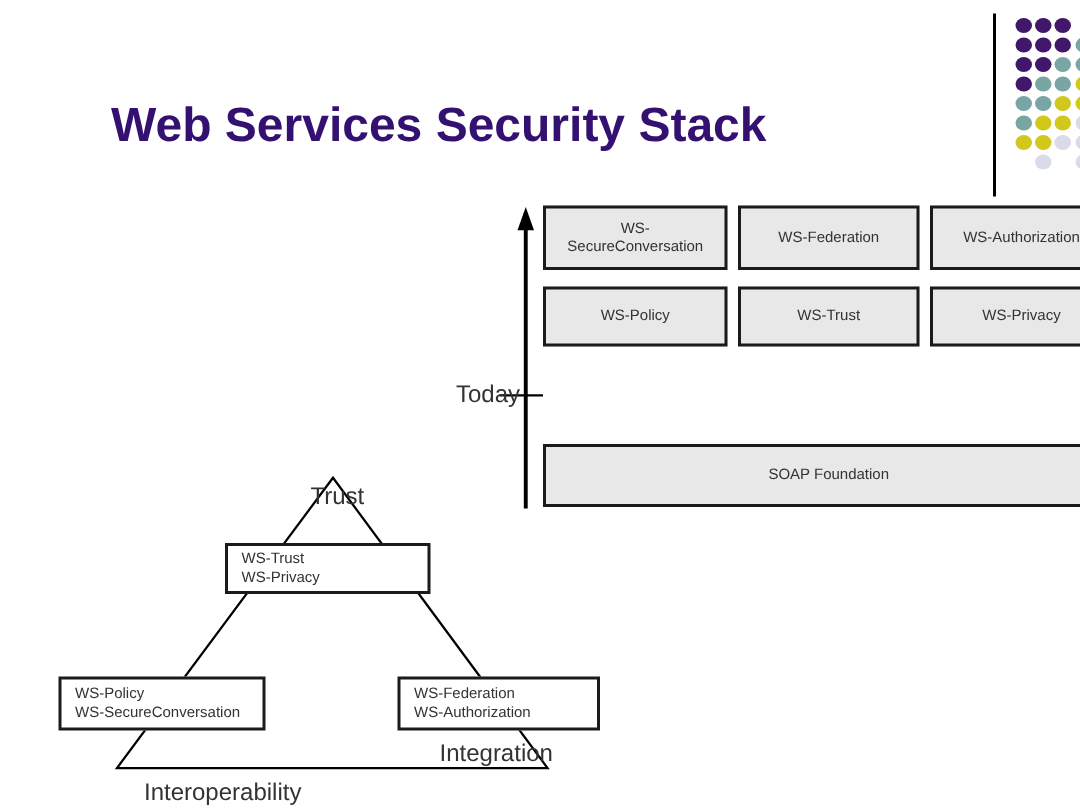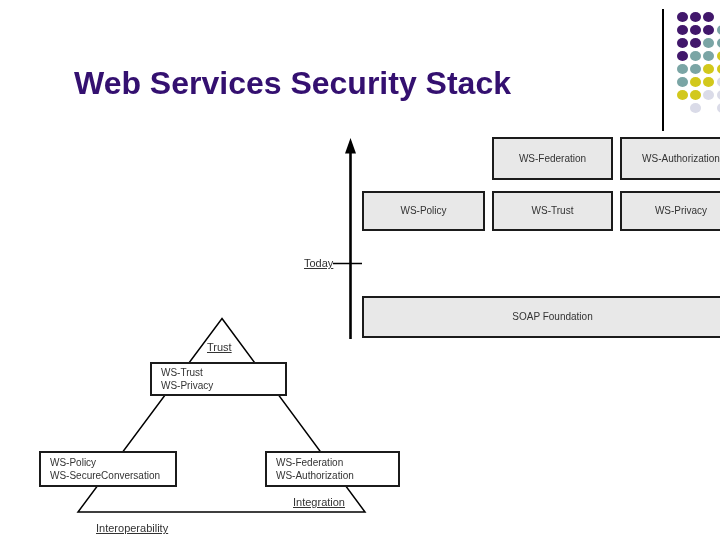--- a/index.html
+++ b/index.html
@@ -71,25 +71,24 @@
     flex-direction: column;
     justify-content: center;
     padding-left: 9px;
     font-size: 10px;
     line-height: 13px;
     color: var(--text-color, #333);
   }
 
   .flabel {
     position: absolute;
-    font-size: 11px;
+    font-size: 16px;
     line-height: 11px;
     color: var(--text-color, #333);
     white-space: nowrap;
-    text-decoration: underline;
   }
 </style>
 </head>
 <body>
 
 <div class="slide">
 
   <h1 class="title">Web Services Security Stack</h1>
 
   <div class="decor-line"></div>
@@ -129,20 +128,24 @@
 
   <svg class="lines" width="720" height="540" viewBox="0 0 720 540">
     <polygon class="arrow-head" points="315.5,138 310,153.5 321,153.5"></polygon>
     <line class="diagram-line thick" x1="315.5" y1="150" x2="315.5" y2="339"></line>
     <line class="diagram-line" x1="298" y1="263.5" x2="327" y2="263.5"></line>
     <polygon class="diagram-line" points="187,318.5 330,512 43,512"></polygon>
   </svg>
 
   <div class="flabel" style="left:269px; top:258px;">Today</div>
 
+  <div class="sbox" style="left:327px; top:137px; width:123px; height:43px;">
+    <span>WS-</span>
+    <span>SecureConversation</span>
+  </div>
   <div class="sbox" style="left:457px; top:137px; width:121px; height:43px;">
     <span>WS-Federation</span>
   </div>
   <div class="sbox" style="left:585px; top:137px; width:122px; height:43px;">
     <span>WS-Authorization</span>
   </div>
 
   <div class="sbox" style="left:327px; top:191px; width:123px; height:40px;">
     <span>WS-Policy</span>
   </div>
@@ -150,21 +153,21 @@
     <span>WS-Trust</span>
   </div>
   <div class="sbox" style="left:585px; top:191px; width:122px; height:40px;">
     <span>WS-Privacy</span>
   </div>
 
   <div class="sbox" style="left:327px; top:296px; width:381px; height:42px;">
     <span>SOAP Foundation</span>
   </div>
 
-  <div class="flabel" style="left:172px; top:342px;">Trust</div>
+  <div class="flabel" style="left:172px; top:326px;">Trust</div>
 
   <div class="pbox" style="left:115px; top:362px; width:137px; height:34px;">
     <span>WS-Trust</span>
     <span>WS-Privacy</span>
   </div>
 
   <div class="pbox" style="left:4px; top:451px; width:138px; height:36px;">
     <span>WS-Policy</span>
     <span>WS-SecureConversation</span>
   </div>

